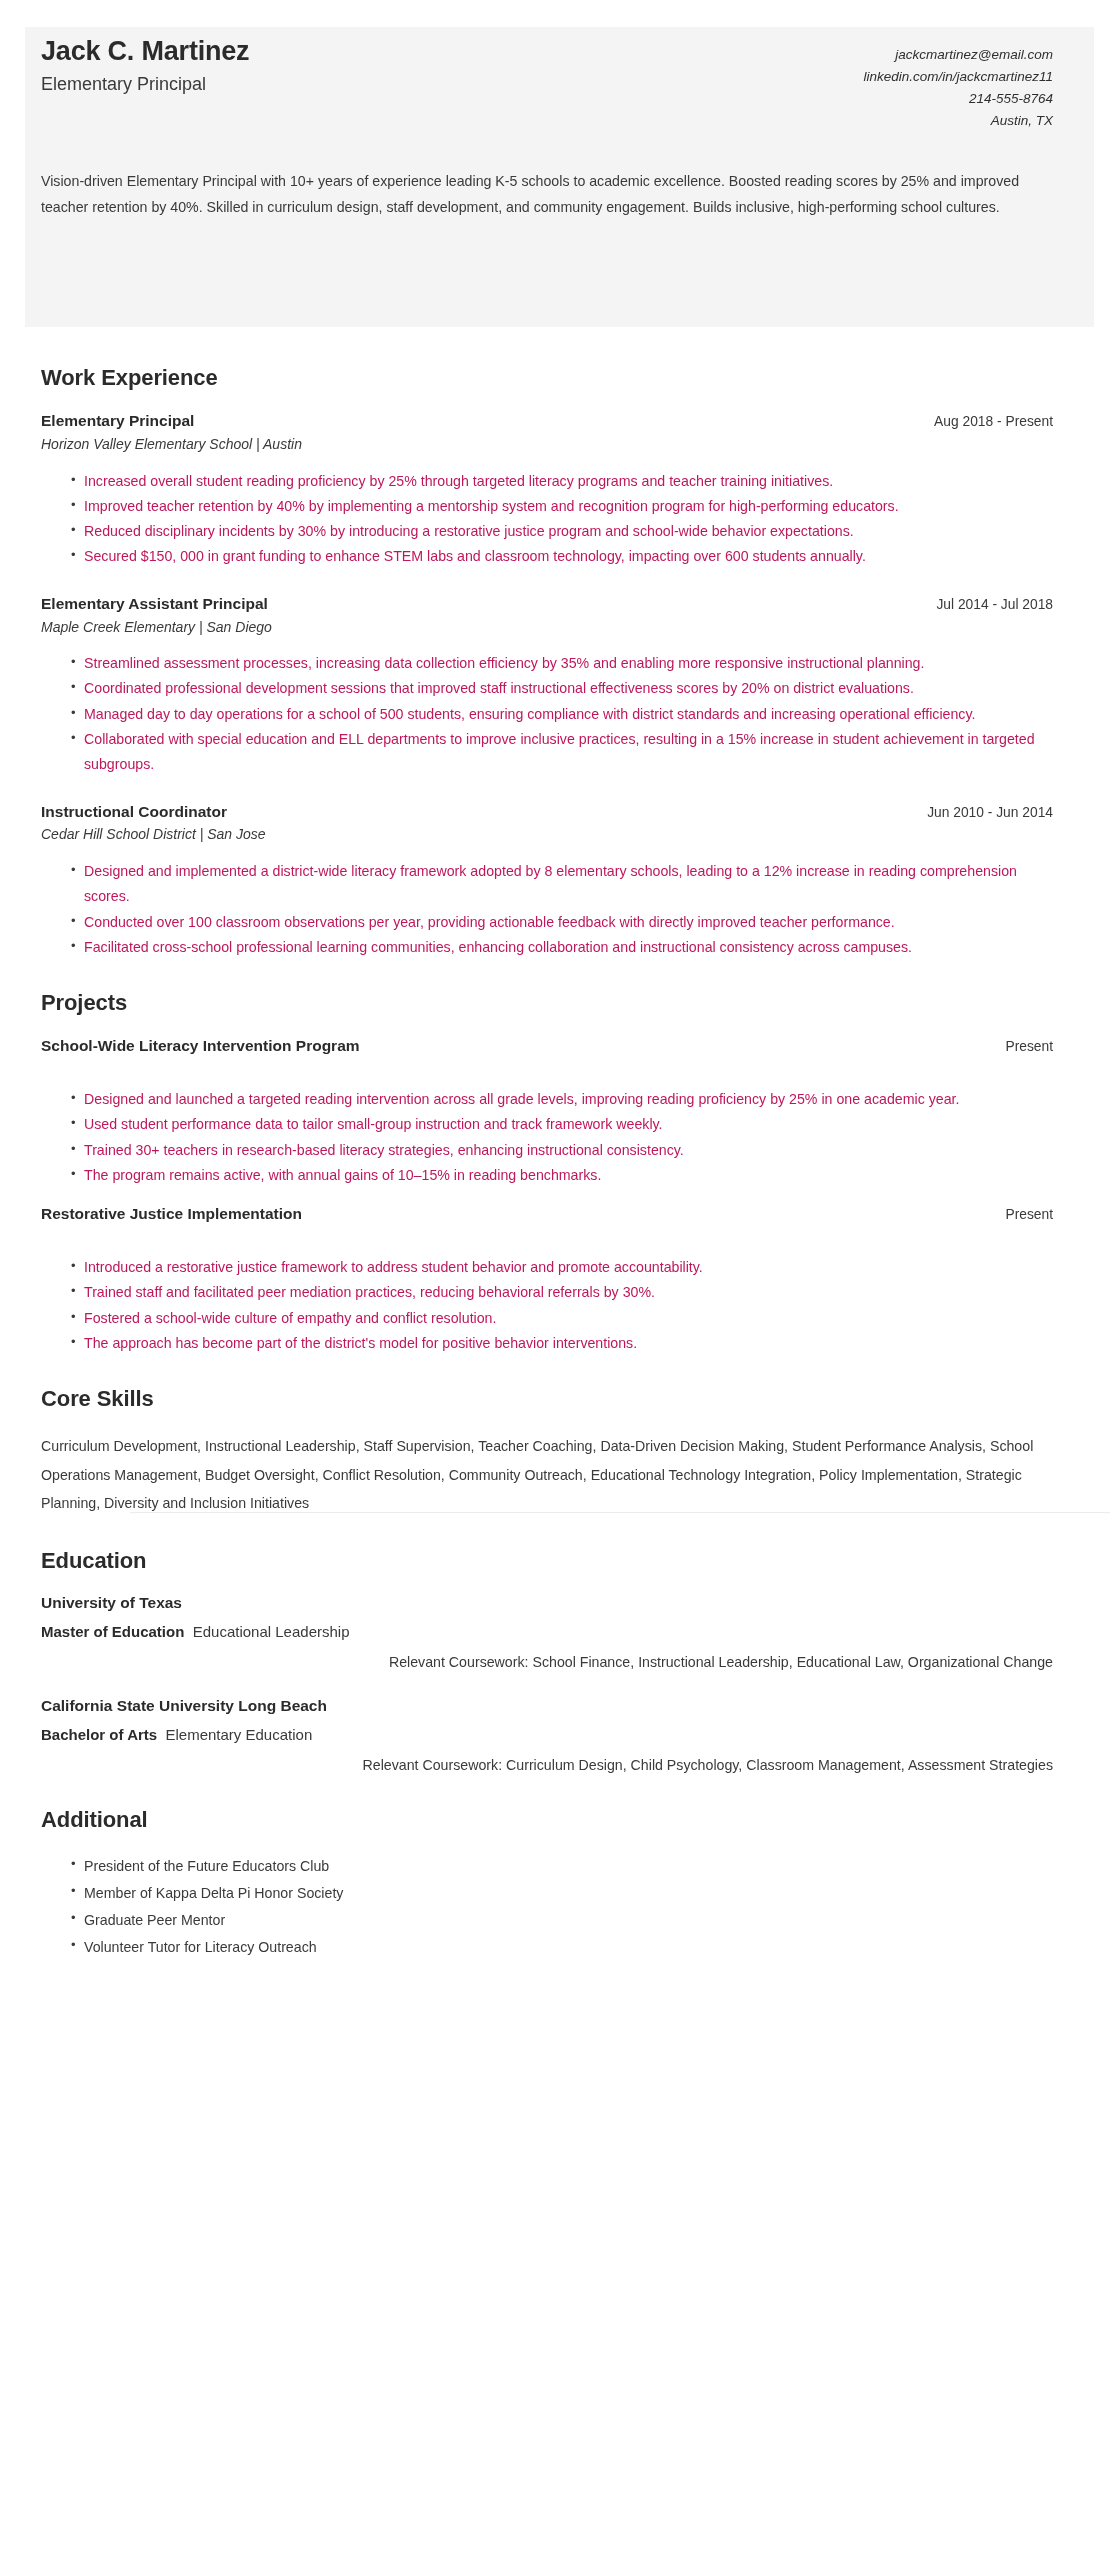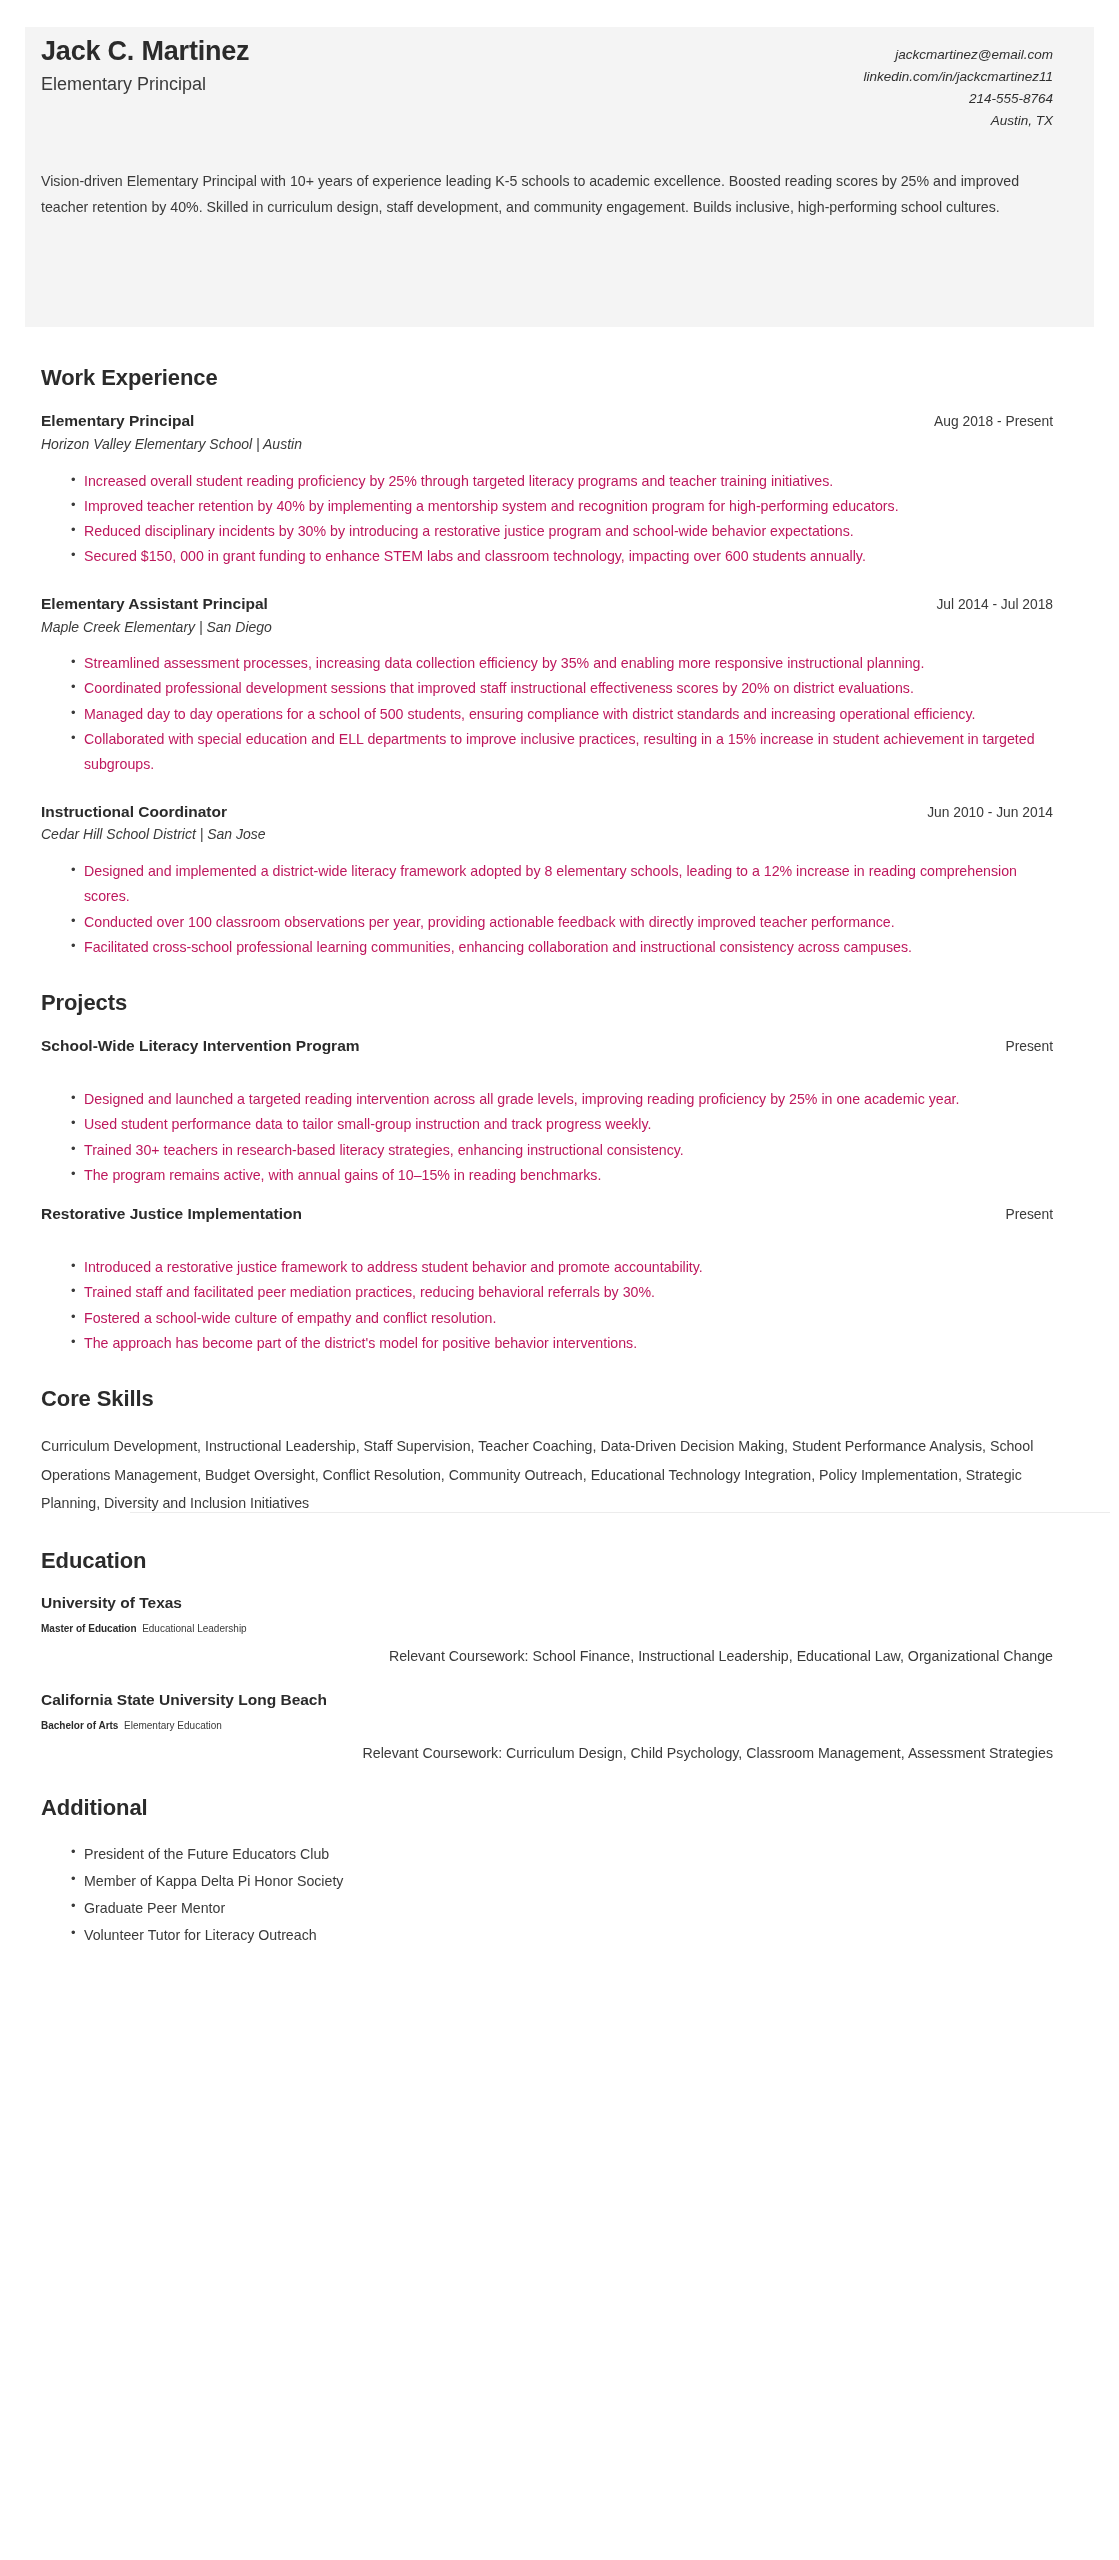--- a/index.html
+++ b/index.html
@@ -153,21 +153,21 @@
   }
 
   .edu-entry { margin-bottom: 24px; }
   .edu-school {
     font-size: 15.5px;
     font-weight: bold;
     color: #2b2b2b;
     margin-bottom: 11px;
   }
   .edu-degree-row {
-    font-size: 10px;
+    font-size: 15px;
     color: #3a3a3a;
     margin-bottom: 11px;
   }
   .edu-degree {
     font-weight: bold;
     color: #2b2b2b;
   }
   .edu-field { color: #3a3a3a; }
   .edu-course {
     font-size: 14.2px;
@@ -279,21 +279,21 @@
     <div class="section">
       <h2 class="section-title">Projects</h2>
 
       <div class="proj-entry">
         <div class="entry-head">
           <div class="entry-title">School-Wide Literacy Intervention Program</div>
           <div class="entry-date">Present</div>
         </div>
         <ul class="bullets">
           <li>Designed and launched a targeted reading intervention across all grade levels, improving reading proficiency by 25% in one academic year.</li>
-          <li>Used student performance data to tailor small-group instruction and track progress weekly.</li>
+          <li>Used student performance data to tailor small-group instruction and track framework weekly.</li>
           <li>Trained 30+ teachers in research-based literacy strategies, enhancing instructional consistency.</li>
           <li>The program remains active, with annual gains of 10–15% in reading benchmarks.</li>
         </ul>
       </div>
 
       <div class="proj-entry">
         <div class="entry-head">
           <div class="entry-title">Restorative Justice Implementation</div>
           <div class="entry-date">Present</div>
         </div>

